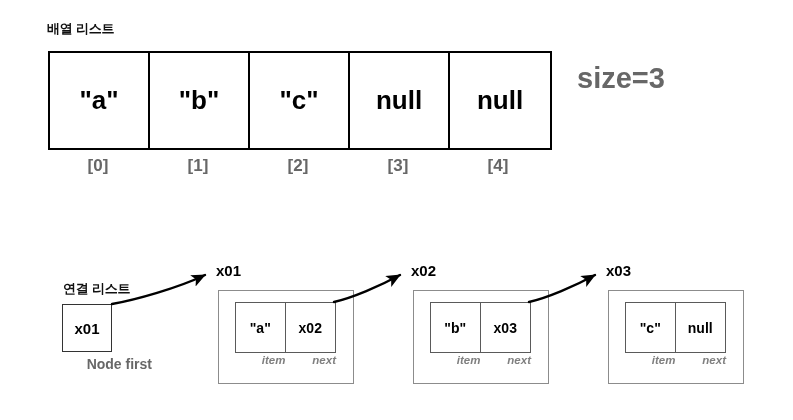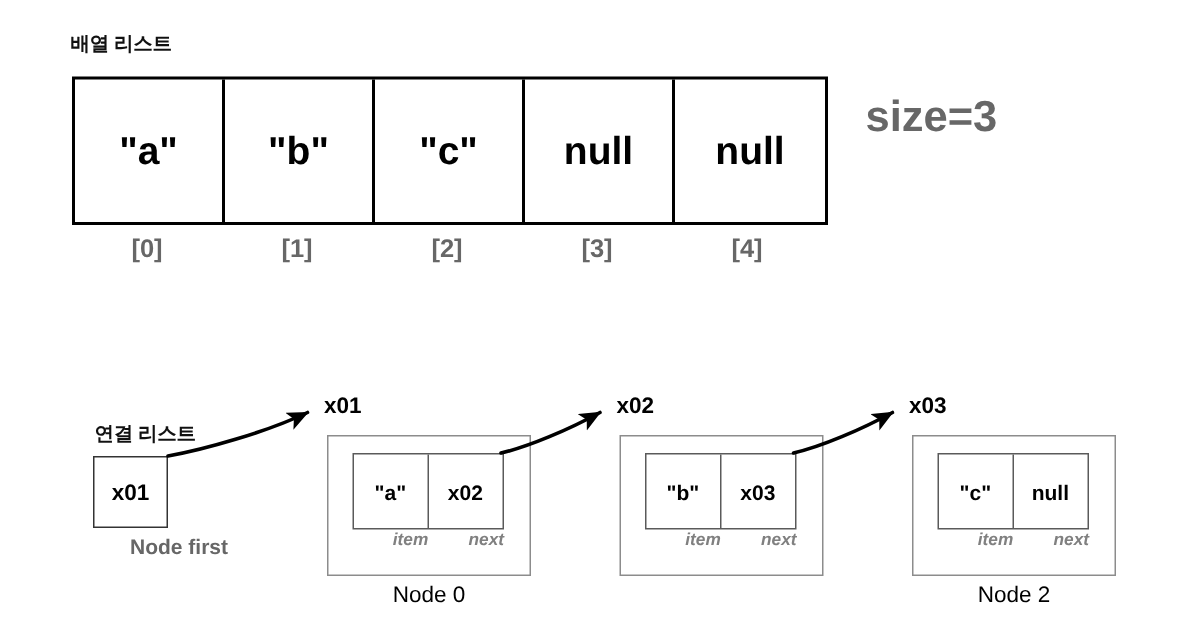--- a/index.html
+++ b/index.html
@@ -237,21 +237,20 @@
   <div class="node-outer" id="node-0">
     <div class="node-cells">
       <div class="node-cell left">"a"</div>
       <div class="node-cell">x02</div>
     </div>
     <div class="node-fieldlabels">
       <div class="node-fieldlabel">item</div>
       <div class="node-fieldlabel">next</div>
     </div>
   </div>
-  <div class="node-caption" id="caption-0">Node 0</div>
 
   <div class="node-outer" id="node-1">
     <div class="node-cells">
       <div class="node-cell left">"b"</div>
       <div class="node-cell">x03</div>
     </div>
     <div class="node-fieldlabels">
       <div class="node-fieldlabel">item</div>
       <div class="node-fieldlabel">next</div>
     </div>
@@ -261,21 +260,20 @@
   <div class="node-outer" id="node-2">
     <div class="node-cells">
       <div class="node-cell left">"c"</div>
       <div class="node-cell">null</div>
     </div>
     <div class="node-fieldlabels">
       <div class="node-fieldlabel">item</div>
       <div class="node-fieldlabel">next</div>
     </div>
   </div>
-  <div class="node-caption" id="caption-2">Node 2</div>
 
   <svg id="arrow-layer" viewBox="0 0 793 420">
     <defs>
       <marker id="arrowhead" markerWidth="7" markerHeight="7" refX="5.6" refY="2.6" orient="auto" markerUnits="strokeWidth">
         <path d="M0,0 L6,2.6 L0,5.2 L1.4,2.6 Z" fill="#000"></path>
       </marker>
     </defs>
 
     <path d="M112,304 C135,300 178,288 205,275" fill="none" stroke="#000" stroke-width="2.4" stroke-linecap="round" marker-end="url(#arrowhead)"></path>
 

